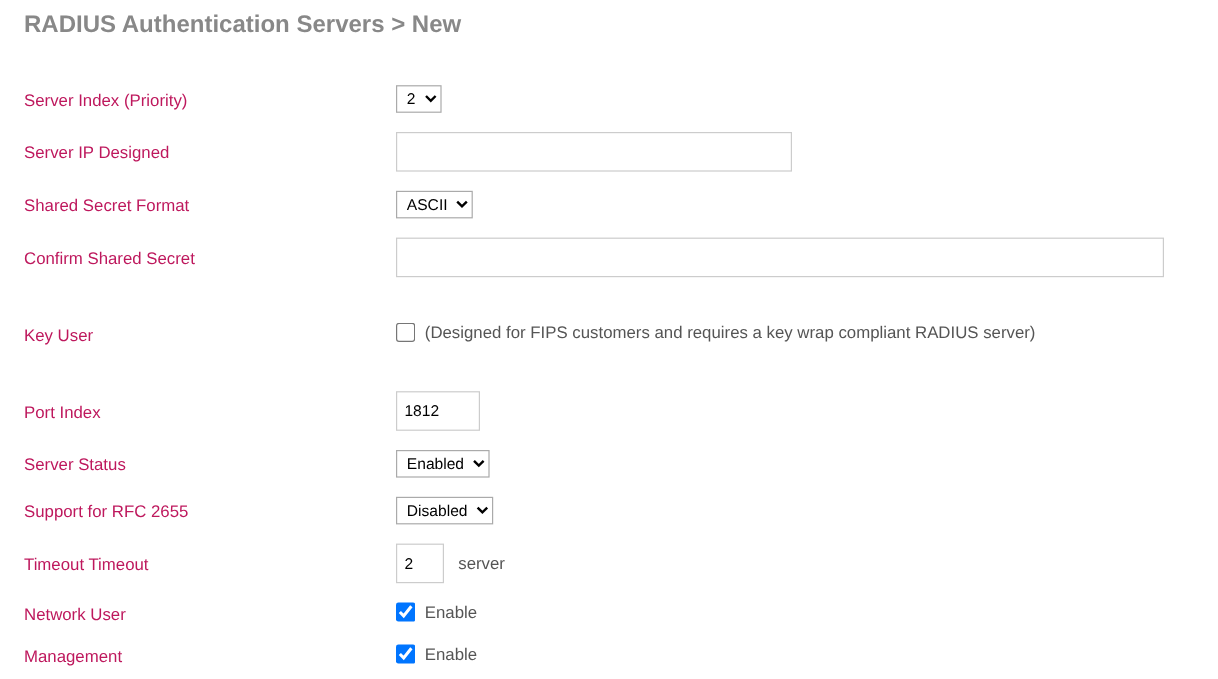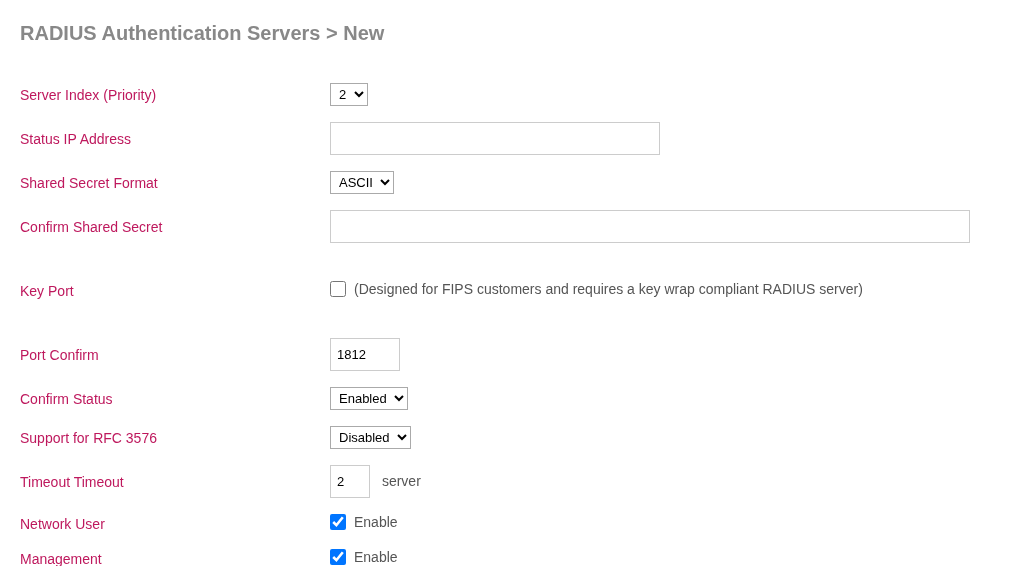--- a/index.html
+++ b/index.html
@@ -7,21 +7,20 @@
     font-size: 14px;
     color: #333;
     margin: 0;
     padding: 10px 20px;
   }
   .page-title {
     font-size: 20px;
     font-weight: bold;
     color: #888;
     margin-bottom: 30px;
-    margin-top: 12px;
   }
   .form-table {
     border-collapse: collapse;
   }
   .form-table td {
     padding: 8px 10px 8px 0;
     vertical-align: middle;
   }
   .label-cell {
     width: 300px;
@@ -79,21 +78,21 @@
   <tbody>
       <tr>
     <td class="label-cell">Server Index (Priority)</td>
     <td>
       <select>
         <option>2</option>
       </select>
     </td>
   </tr>
   <tr>
-    <td class="label-cell">Status IP Address</td>
+    <td class="label-cell">Server IP Designed</td>
     <td>
       <input type="text" class="med-input" value="" style="">
     </td>
   </tr>
   <tr>
     <td class="label-cell">Shared Secret Format</td>
     <td>
       <select>
         <option>ASCII</option>
       </select>
@@ -102,47 +101,47 @@
   <tr>
     <td class="label-cell">Confirm Shared Secret</td>
     <td>
       <input type="password" class="wide-input" value="" style="">
     </td>
   </tr>
   <tr>
         <td colspan="2" style="height:6px;"></td>
       </tr>
   <tr>
-    <td class="label-cell">Key Port</td>
+    <td class="label-cell">Key User</td>
     <td>
       <span class="checkbox-wrap">
         <input type="checkbox" style="">
         <span class="note-text">(Designed for FIPS customers and requires a key wrap compliant RADIUS server)</span>
       </span>
     </td>
   </tr>
   <tr>
         <td colspan="2" style="height:6px;"></td>
       </tr>
   <tr>
-    <td class="label-cell">Port Confirm</td>
+    <td class="label-cell">Port Index</td>
     <td>
       <input type="text" class="small-input" value="1812" style="">
     </td>
   </tr>
   <tr>
-    <td class="label-cell">Confirm Status</td>
+    <td class="label-cell">Server Status</td>
     <td>
       <select>
         <option>Enabled</option>
       </select>
     </td>
   </tr>
   <tr>
-    <td class="label-cell">Support for RFC 3576</td>
+    <td class="label-cell">Support for RFC 2655</td>
     <td>
       <select>
         <option>Disabled</option>
       </select>
     </td>
   </tr>
   <tr>
     <td class="label-cell">Timeout Timeout</td>
     <td>
       <input type="text" class="tiny-input" value="2" style="">

